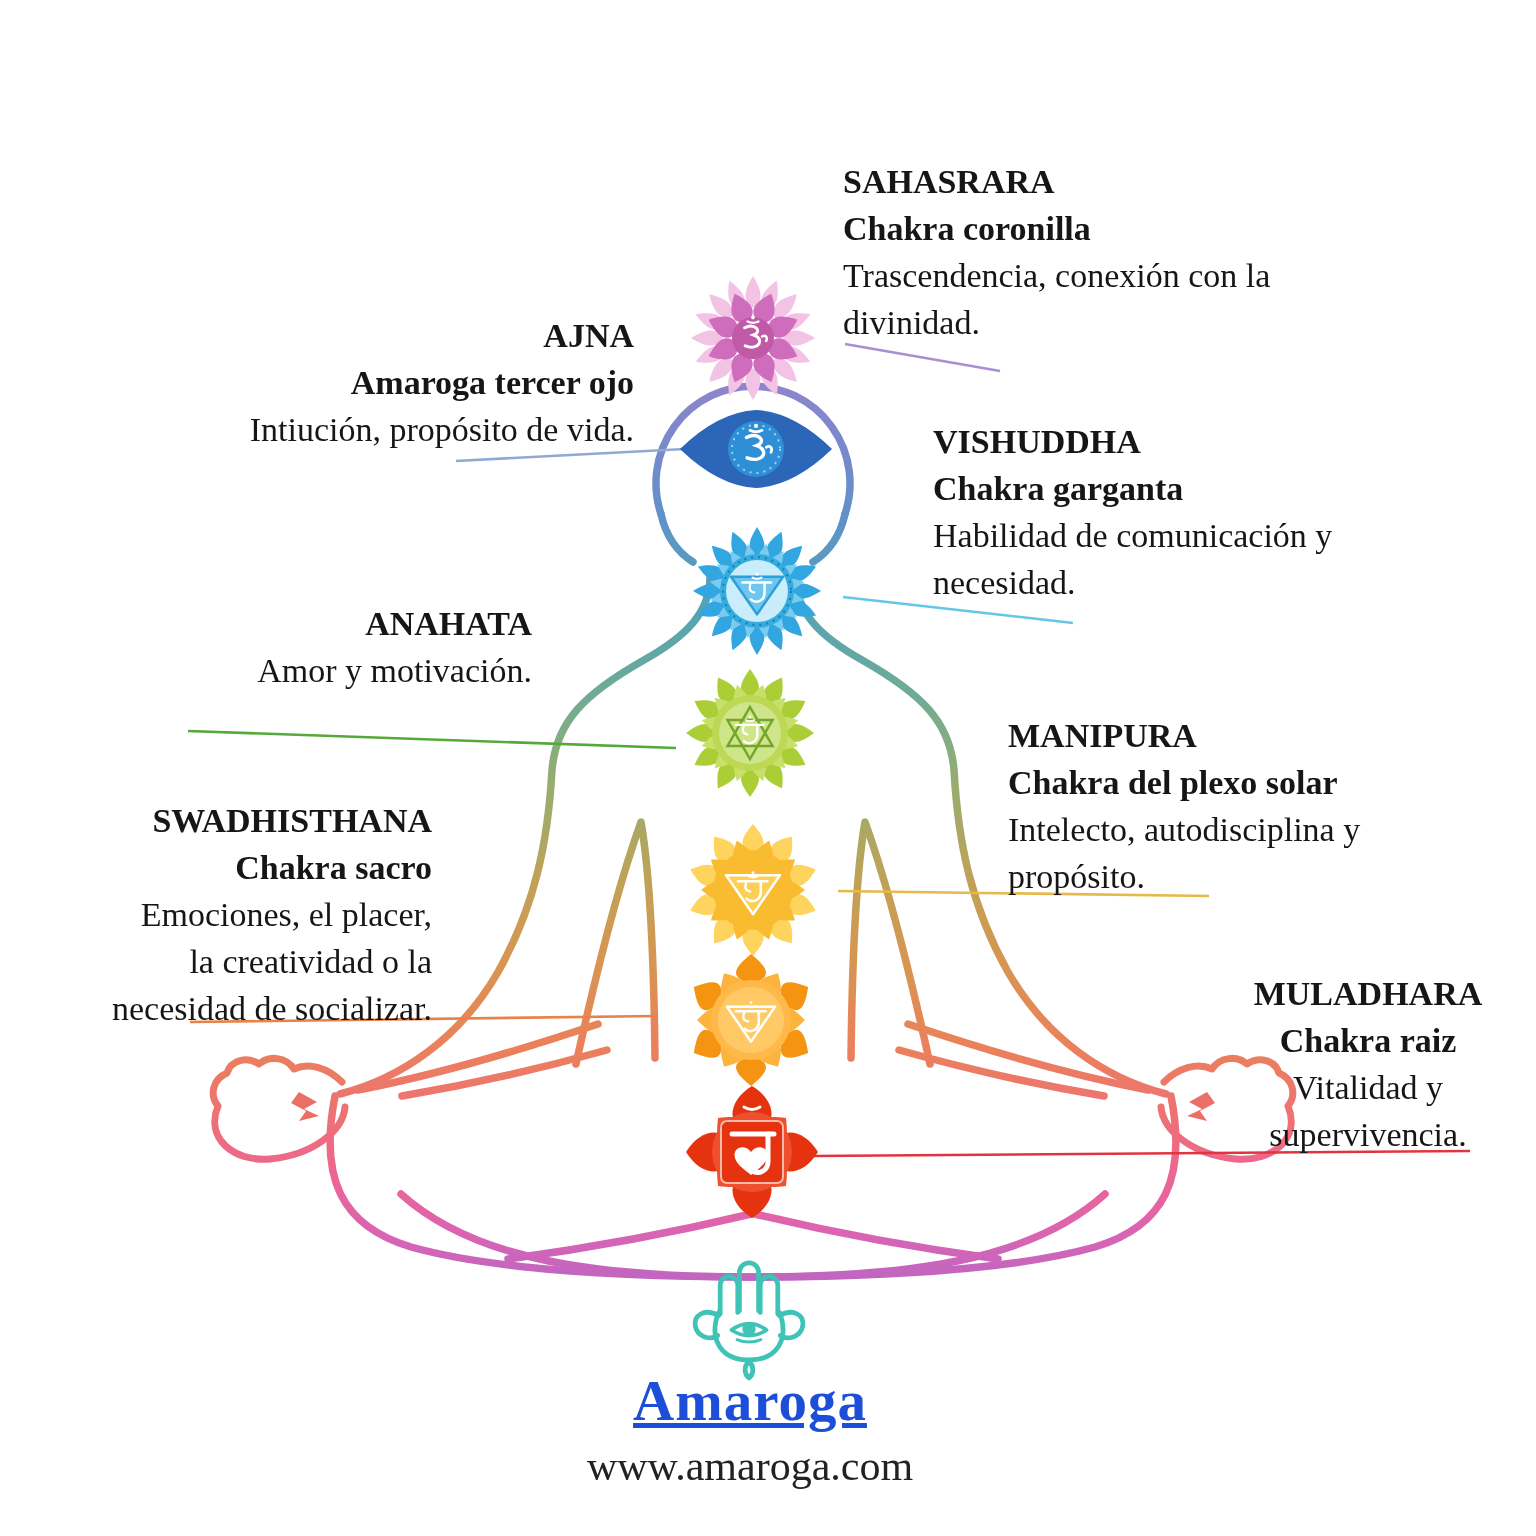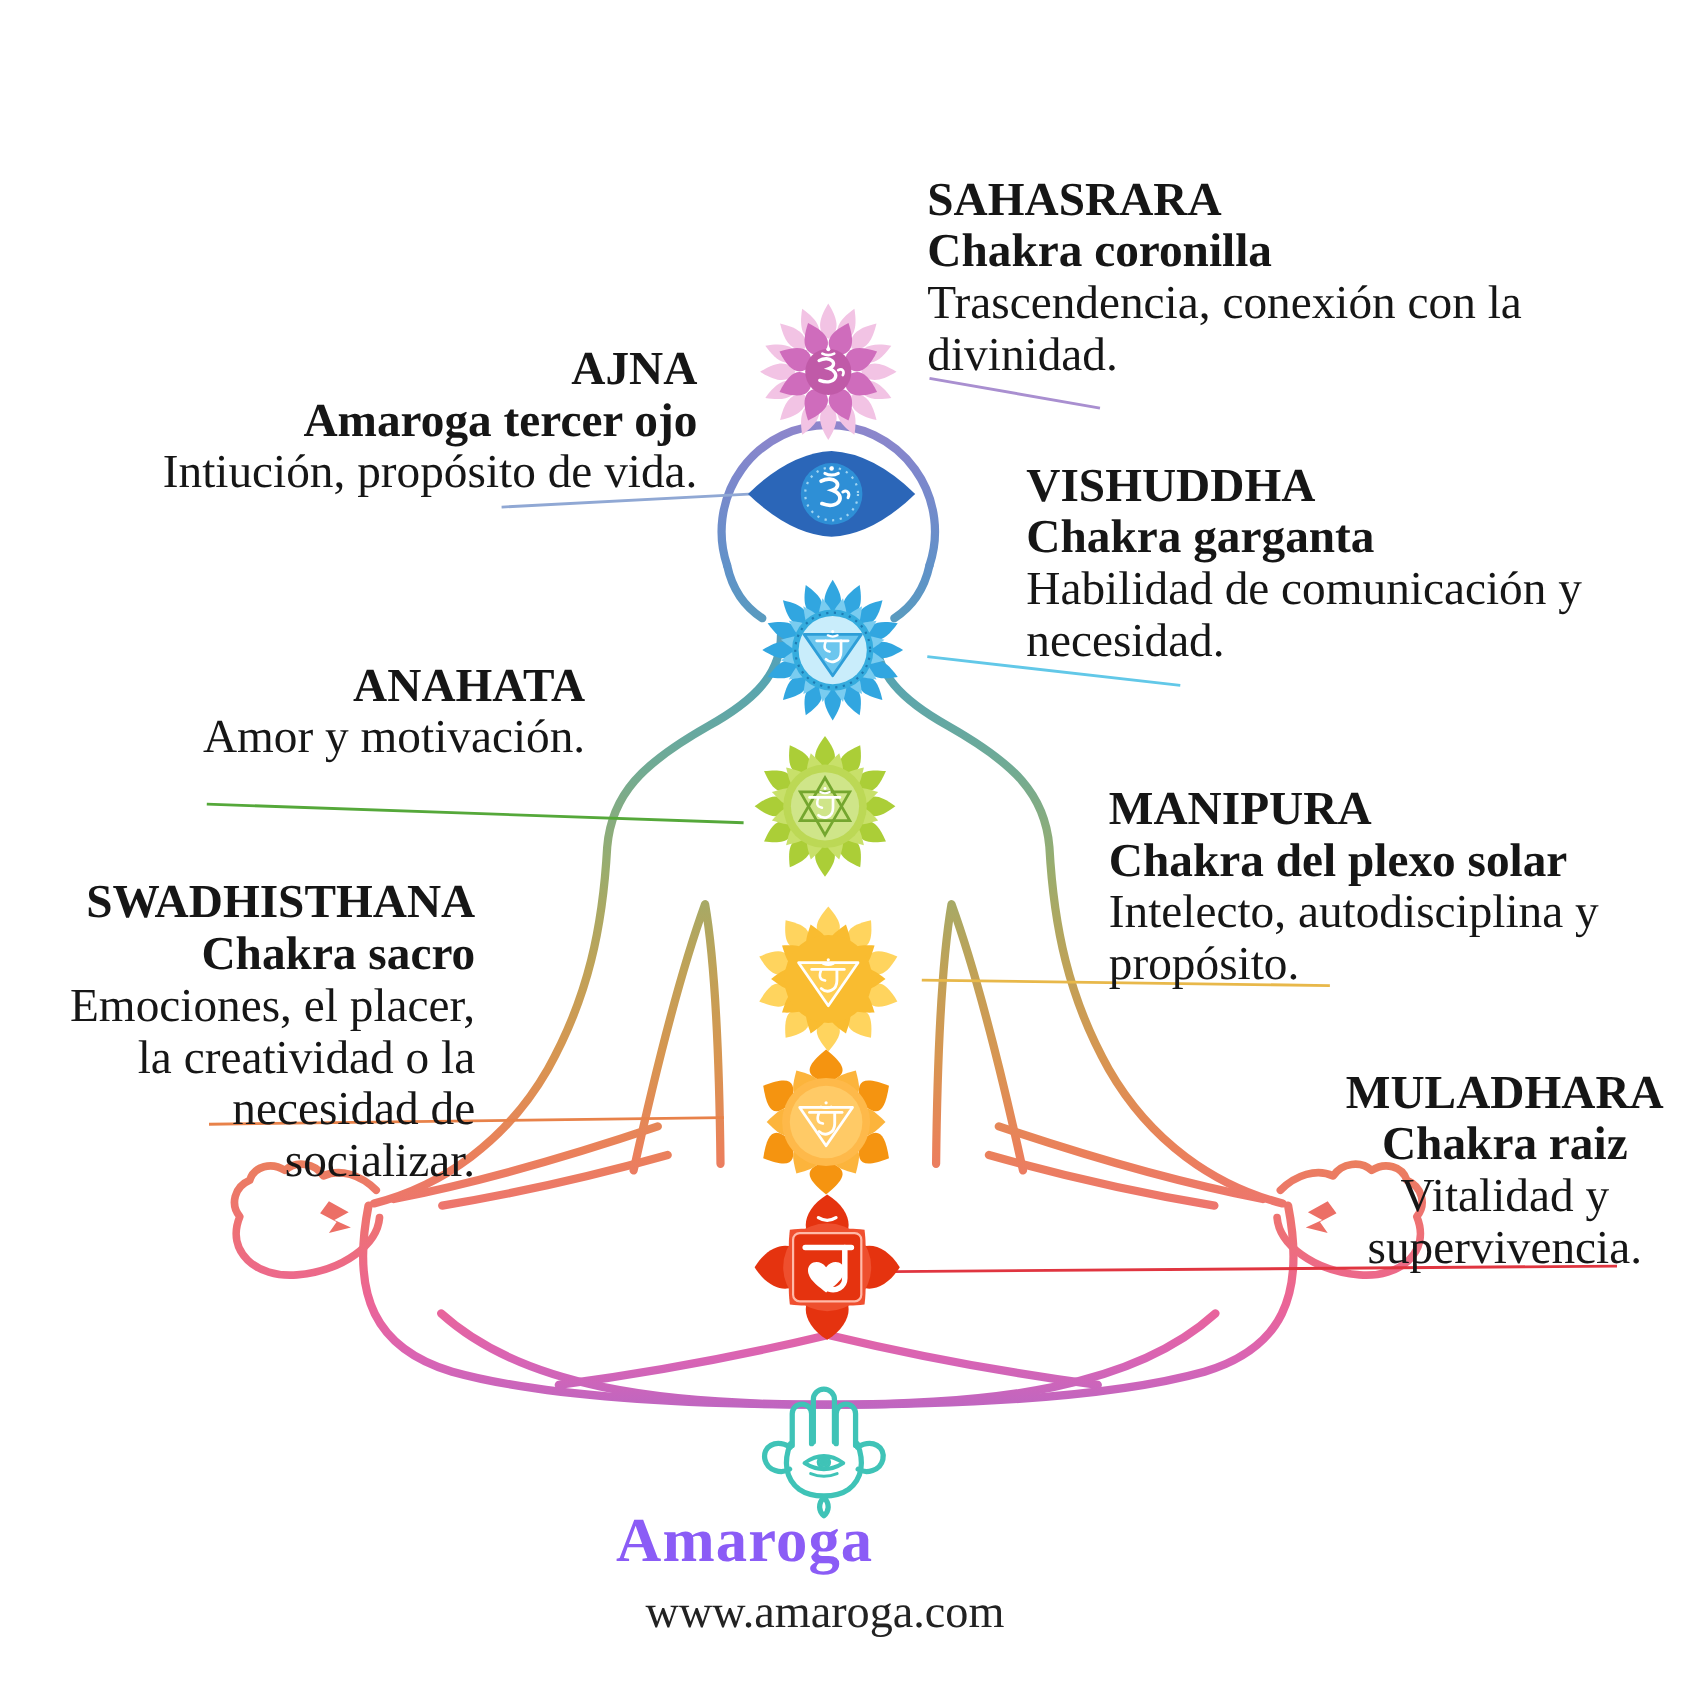--- a/index.html
+++ b/index.html
@@ -1,29 +1,29 @@
 <!DOCTYPE html>
 <html><head>
 <meta charset="utf-8">
 <style>
   html,body{margin:0;padding:0;background:#ffffff;}
   #canvas{position:relative;width:1536px;height:1536px;background:#ffffff;overflow:hidden;
           font-family:"Liberation Serif",serif;}
   #fig{position:absolute;left:0;top:0;}
-  .label{position:absolute;font-size:43px;line-height:47px;color:#161616;}
+  .label{position:absolute;font-size:34px;line-height:47px;color:#161616;}
   .label .nm,.label .sub{font-weight:700;}
   #blk-sahasrara{left:843px;top:158px;}
   #blk-ajna{left:100px;top:312px;width:534px;text-align:right;}
   #blk-vishuddha{left:933px;top:418px;}
   #blk-anahata{left:80px;top:600px;width:452px;text-align:right;}
   #blk-manipura{left:1008px;top:712px;}
   #blk-swadhisthana{left:28px;top:797px;width:404px;text-align:right;}
   #blk-muladhara{left:1218px;top:970px;width:300px;text-align:center;}
-  #brand{position:absolute;left:560px;top:1368px;width:380px;text-align:left;
-         font-weight:700;font-size:57px;letter-spacing:1px;color:#8b5cf6;}
+  #brand{position:absolute;left:560px;top:1368px;width:380px;text-align:center;
+         font-weight:700;font-size:57px;letter-spacing:1px;color:#1d4ed8;text-decoration:underline;}
   #website{position:absolute;left:560px;top:1442px;width:380px;text-align:center;
            font-size:42px;color:#222222;}
 </style>
 </head>
 <body>
 
 <div id="canvas">
 
   <svg id="fig" width="1536" height="1536" viewBox="0 0 1536 1536">
     <defs>

